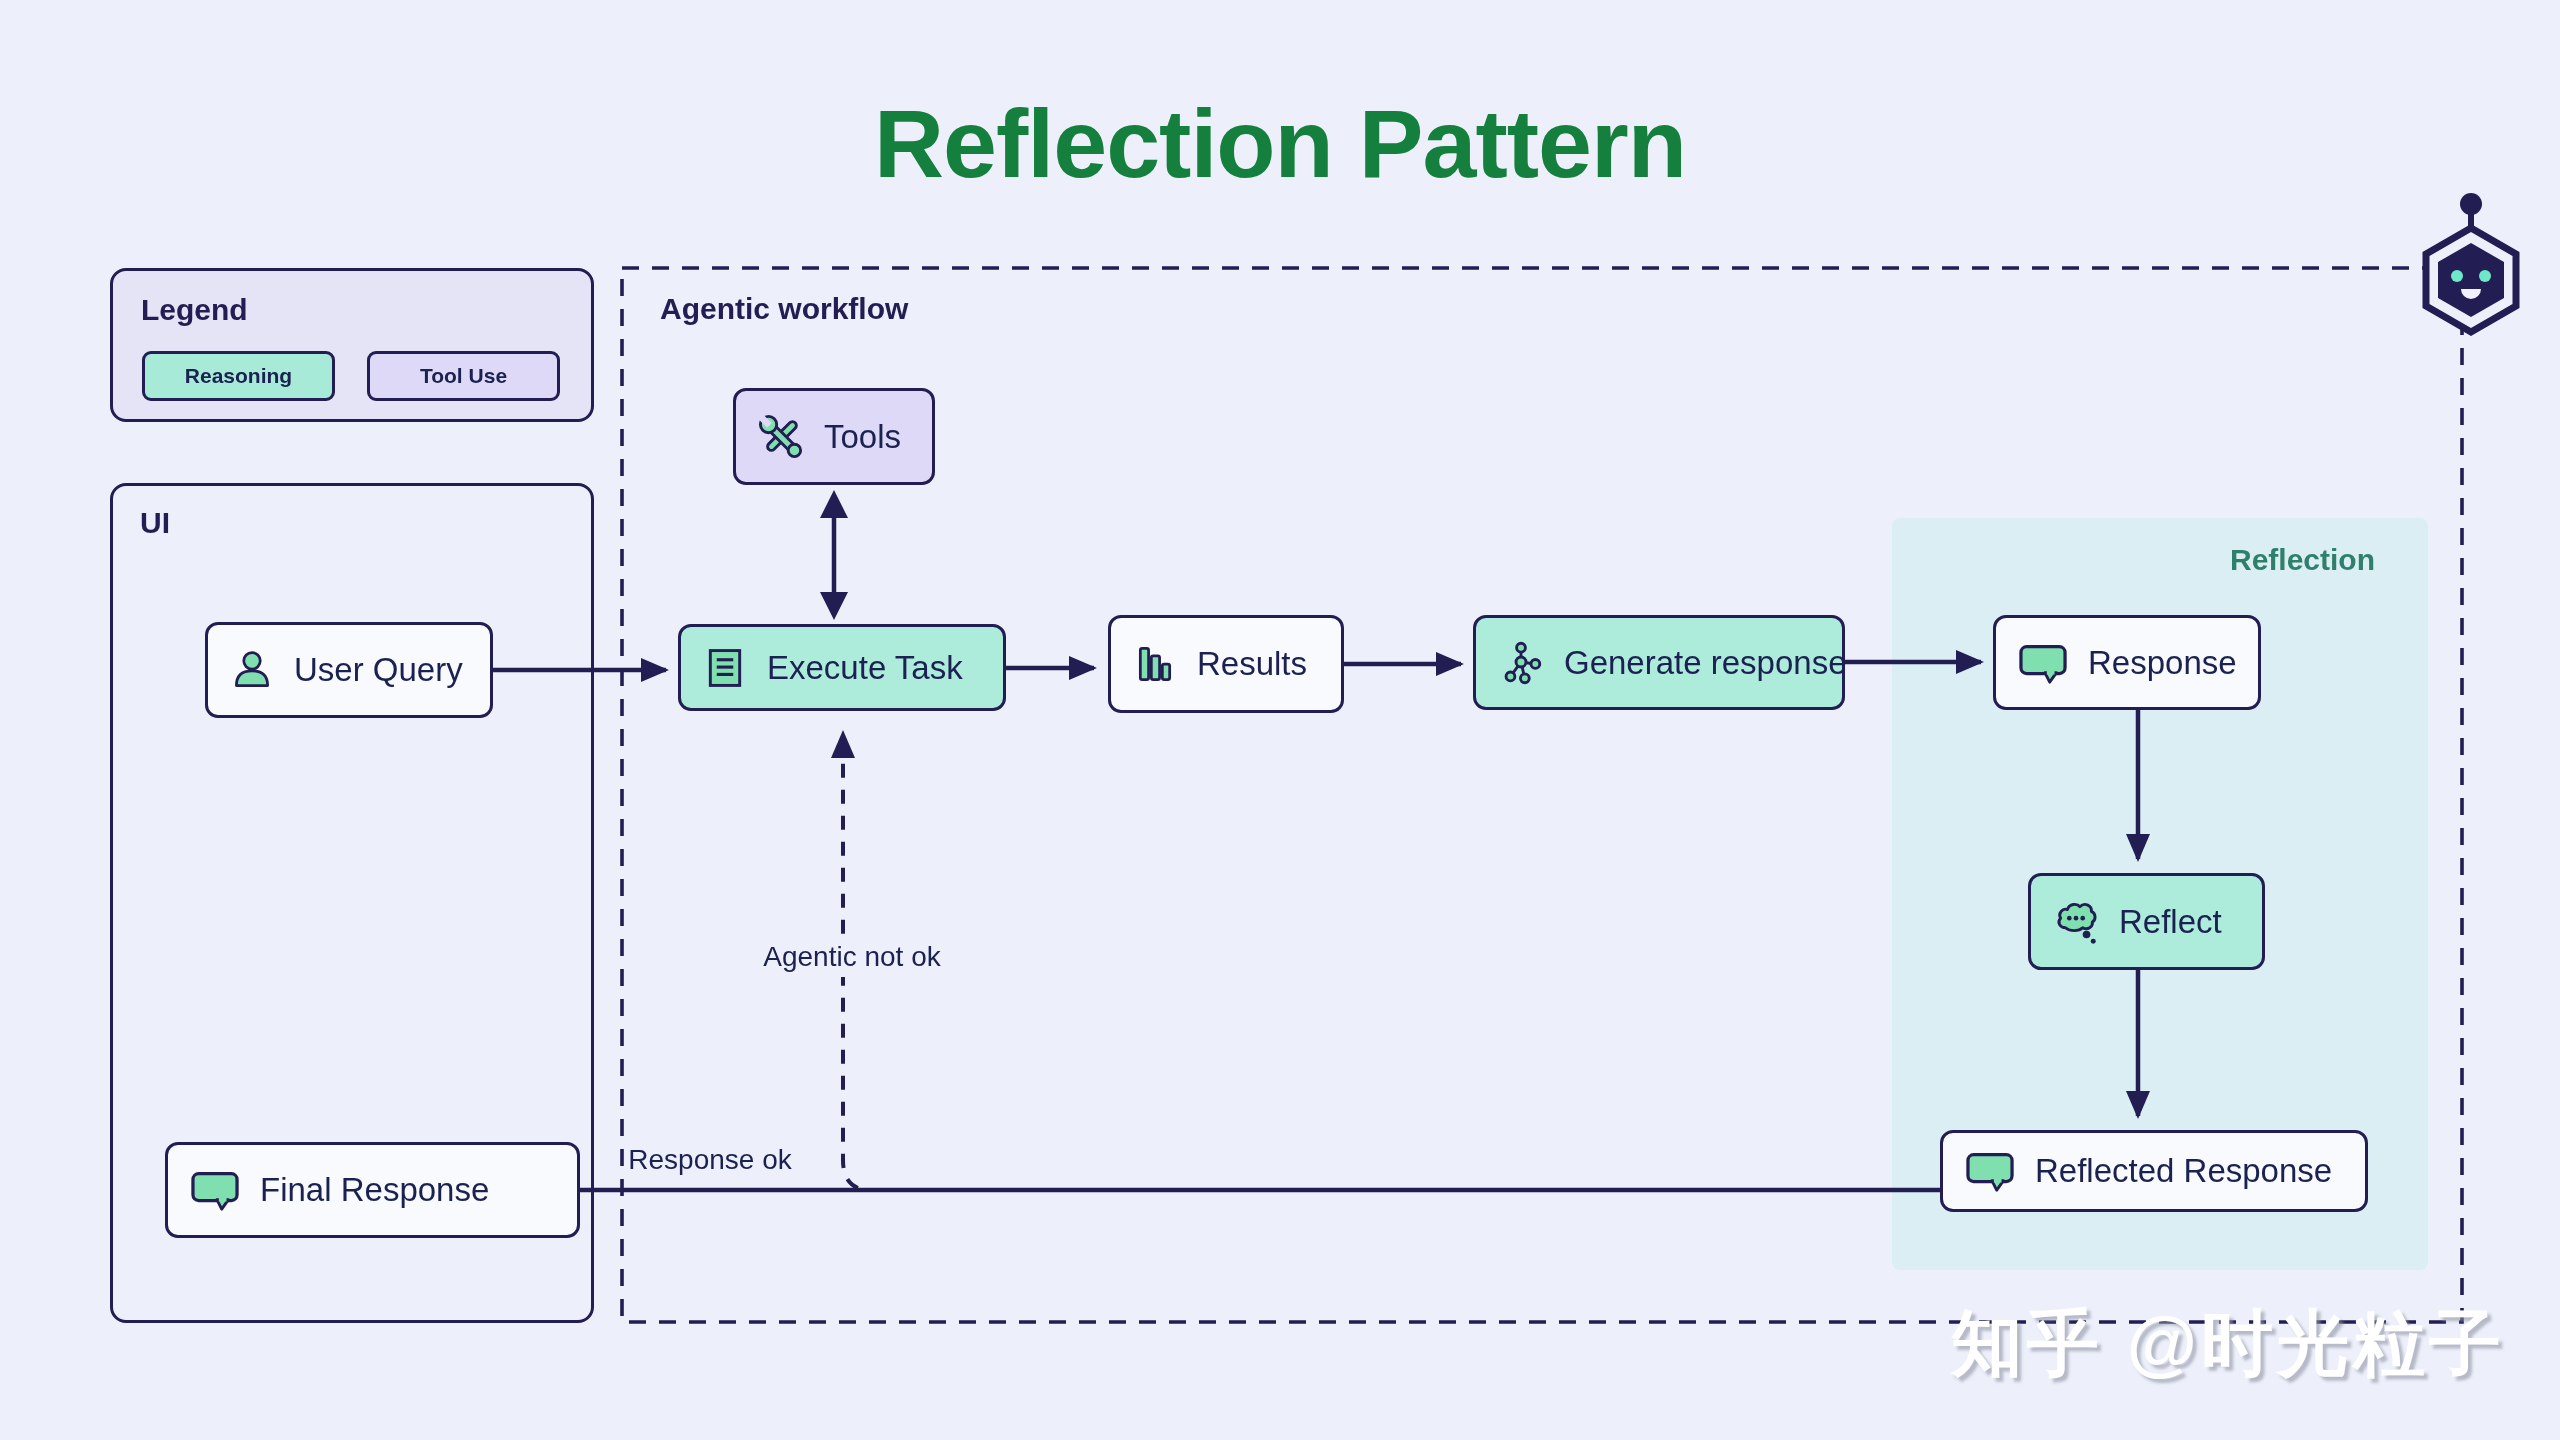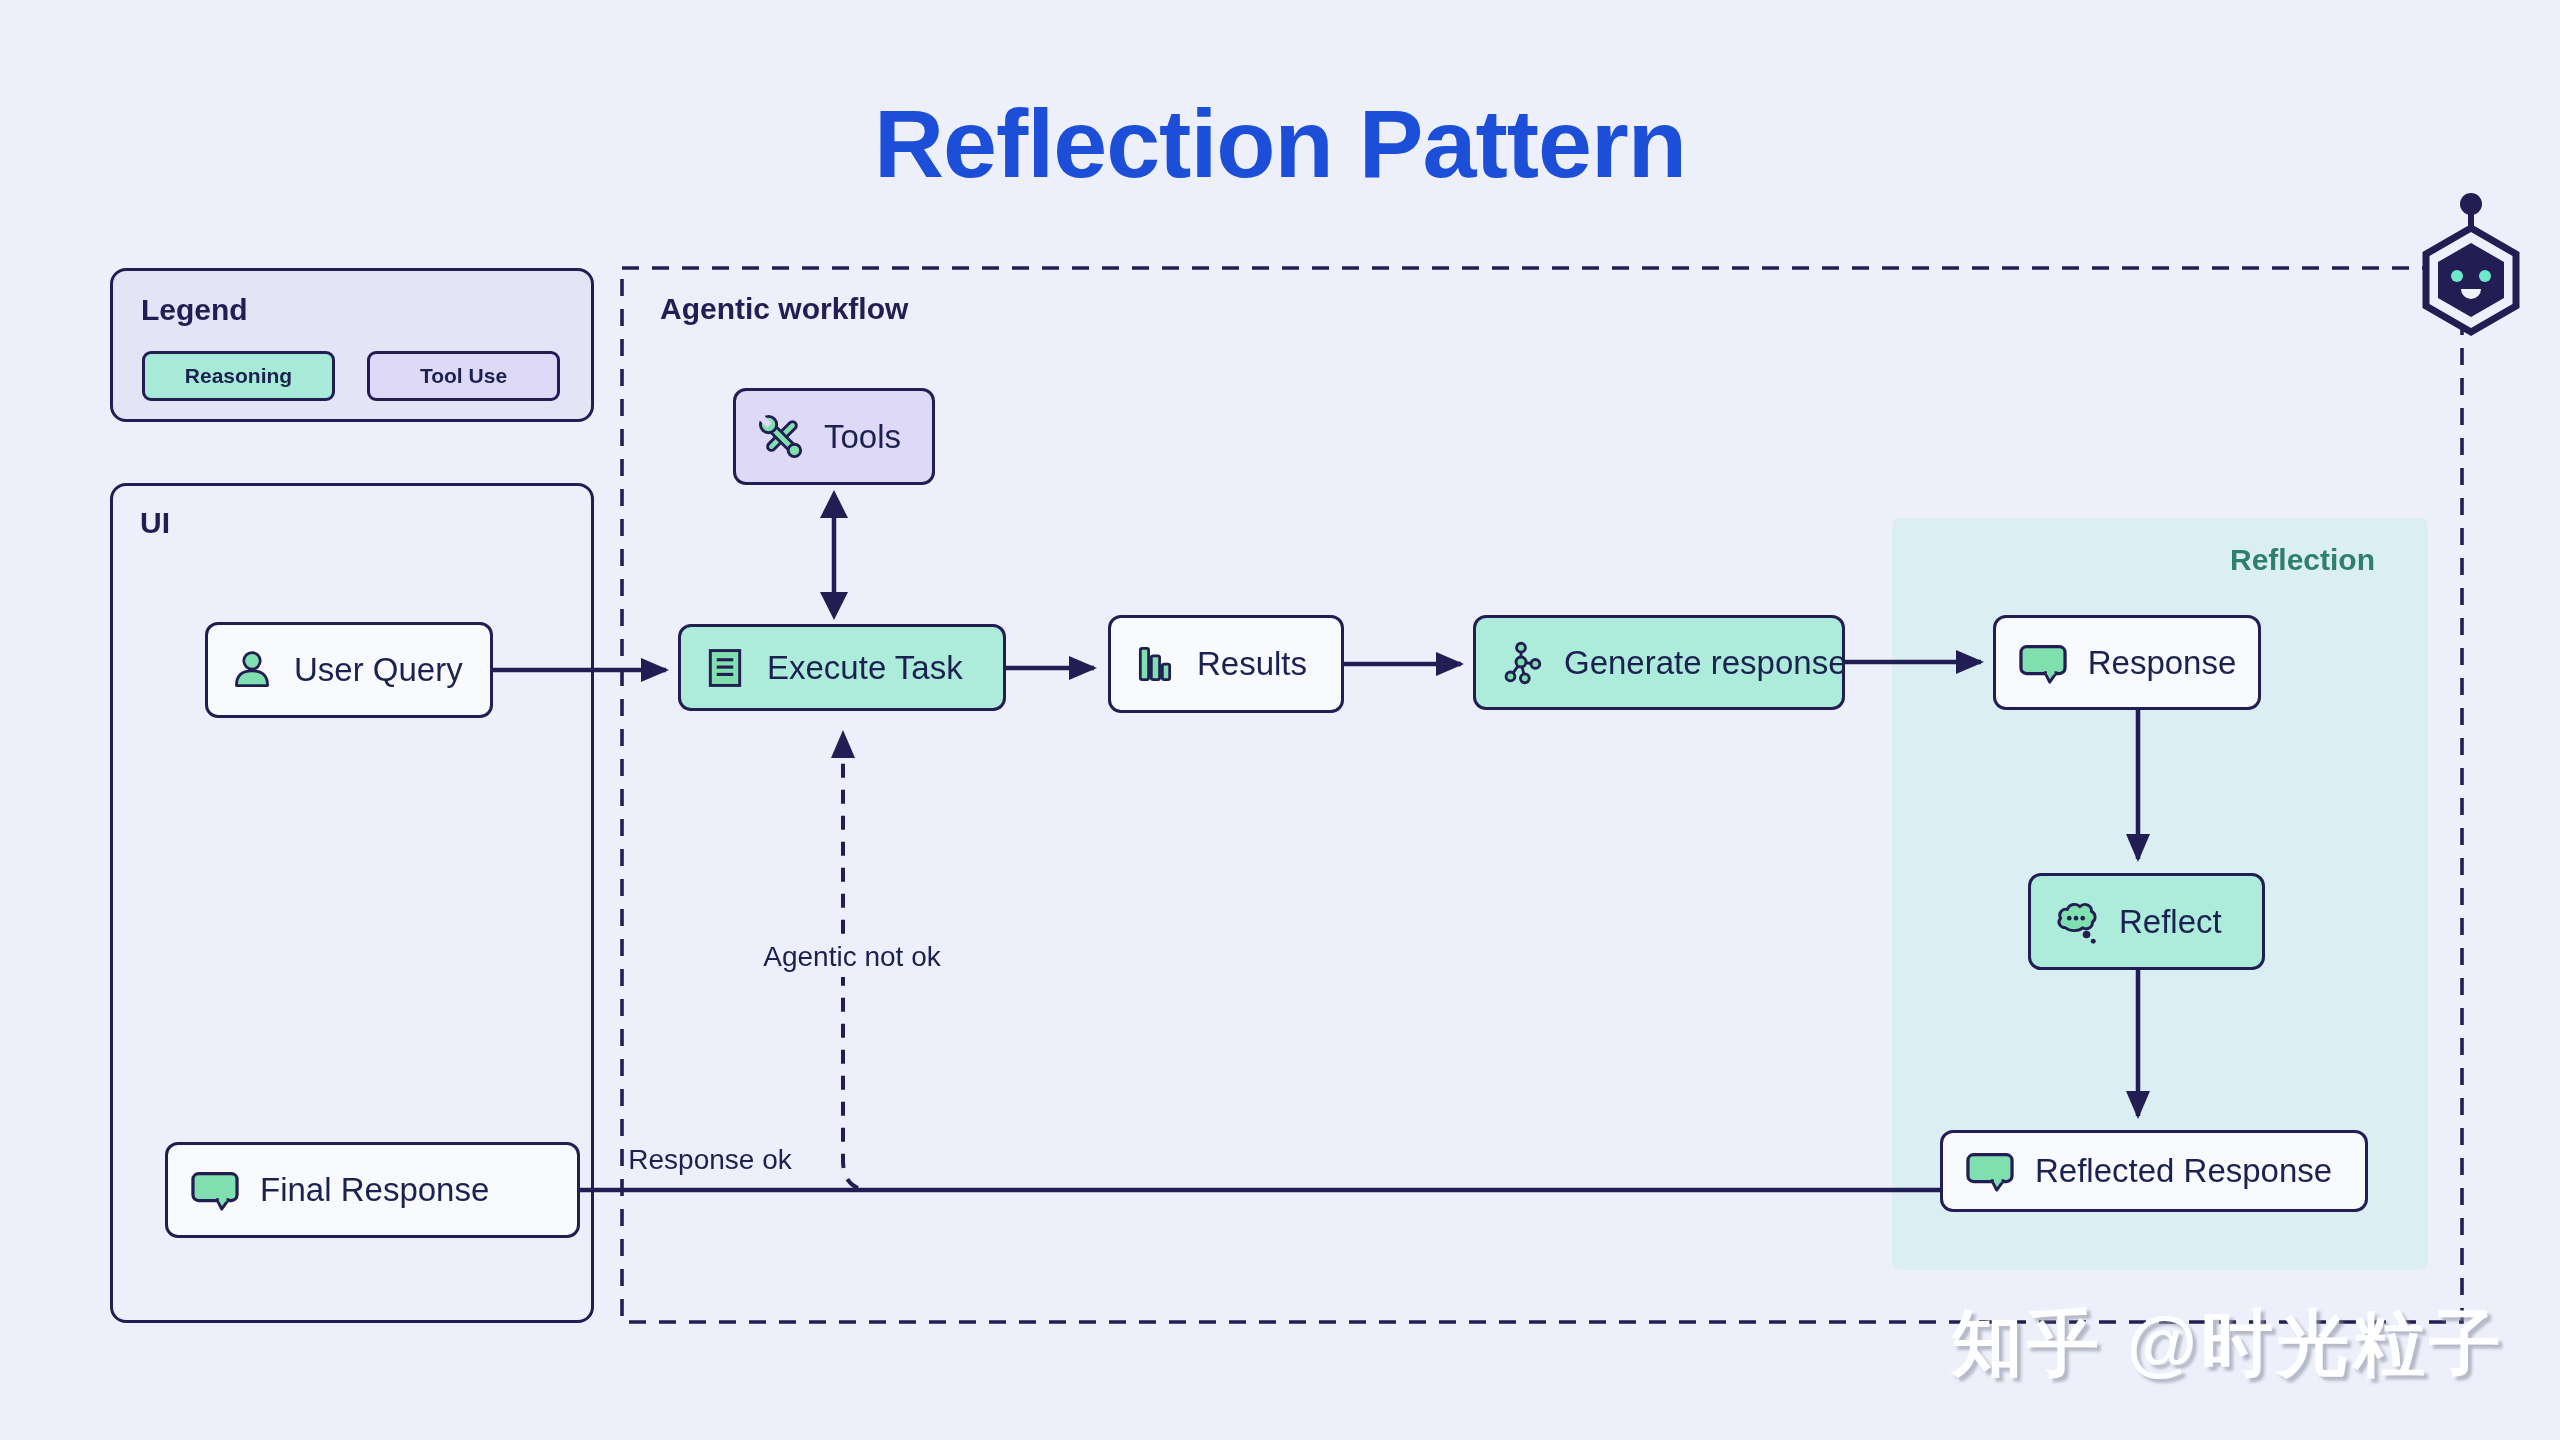--- a/index.html
+++ b/index.html
@@ -7,21 +7,21 @@
     position:relative;
     width:2560px;height:1440px;
     background:#edf0fa;
     font-family:"Liberation Sans", sans-serif;
     overflow:hidden;
   }
   .title{
     position:absolute;left:0;right:0;top:88px;
     text-align:center;
     font-size:97px;font-weight:bold;
-    color:#1d4ed8;letter-spacing:-1px;
+    color:#15803d;letter-spacing:-1px;
   }
   
   .panel{position:absolute;box-sizing:border-box;border:3.5px solid #221d52;border-radius:16px;margin-left:17px;}
   .panel-title{position:absolute;font-size:30px;font-weight:bold;color:#221d52;}
   .legend-panel{left:93px;top:268px;width:484px;height:154px;background:#e5e3f6;}
   .ui-panel{left:93px;top:483px;width:484px;height:840px;background:transparent;z-index:2;}
   .chip{
     position:absolute;box-sizing:border-box;
     border:3px solid #221d52;border-radius:9px;
     display:flex;align-items:center;justify-content:center;
@@ -196,21 +196,21 @@
         <circle cx="24" cy="8" r="4.6" fill="#7fdfae" stroke="#221d52" stroke-width="3"></circle>
         <circle cx="39" cy="25" r="4.6" fill="#7fdfae" stroke="#221d52" stroke-width="3"></circle>
         <circle cx="13" cy="38" r="4.6" fill="#7fdfae" stroke="#221d52" stroke-width="3"></circle>
         <circle cx="28" cy="40" r="4.6" fill="#7fdfae" stroke="#221d52" stroke-width="3"></circle>
         <circle cx="24" cy="23" r="5.2" fill="#7fdfae" stroke="#221d52" stroke-width="3"></circle>
       </svg>
     </span>
     <span class="label">Generate response</span>
   </div>
 
-  <div class="node" style="left:1993px;top:615px;width:268px;height:95px;justify-content:center;">
+  <div class="node" style="left:1993px;top:615px;width:268px;height:95px;">
     <span class="icon">
       <svg width="50" height="46" viewBox="0 0 52 48">
         <rect x="3" y="7" width="46" height="28" rx="6" fill="#7fdfae" stroke="#221d52" stroke-width="3.4"></rect>
         <path d="M28 34 L40 34 L33 44 Z" fill="#7fdfae" stroke="#221d52" stroke-width="3" stroke-linejoin="round"></path>
         <line x1="30" y1="34" x2="38" y2="34" stroke="#7fdfae" stroke-width="4"></line>
       </svg>
     </span>
     <span class="label">Response</span>
   </div>
 

